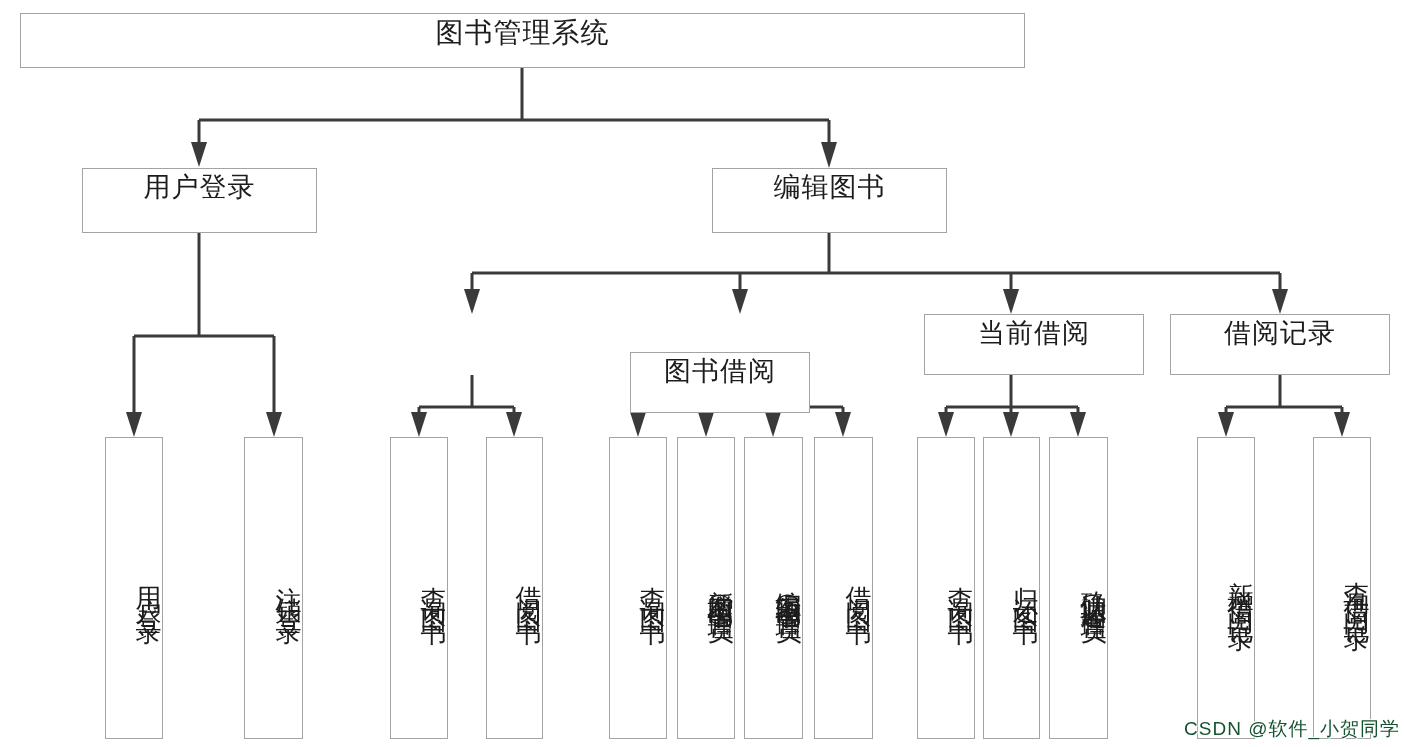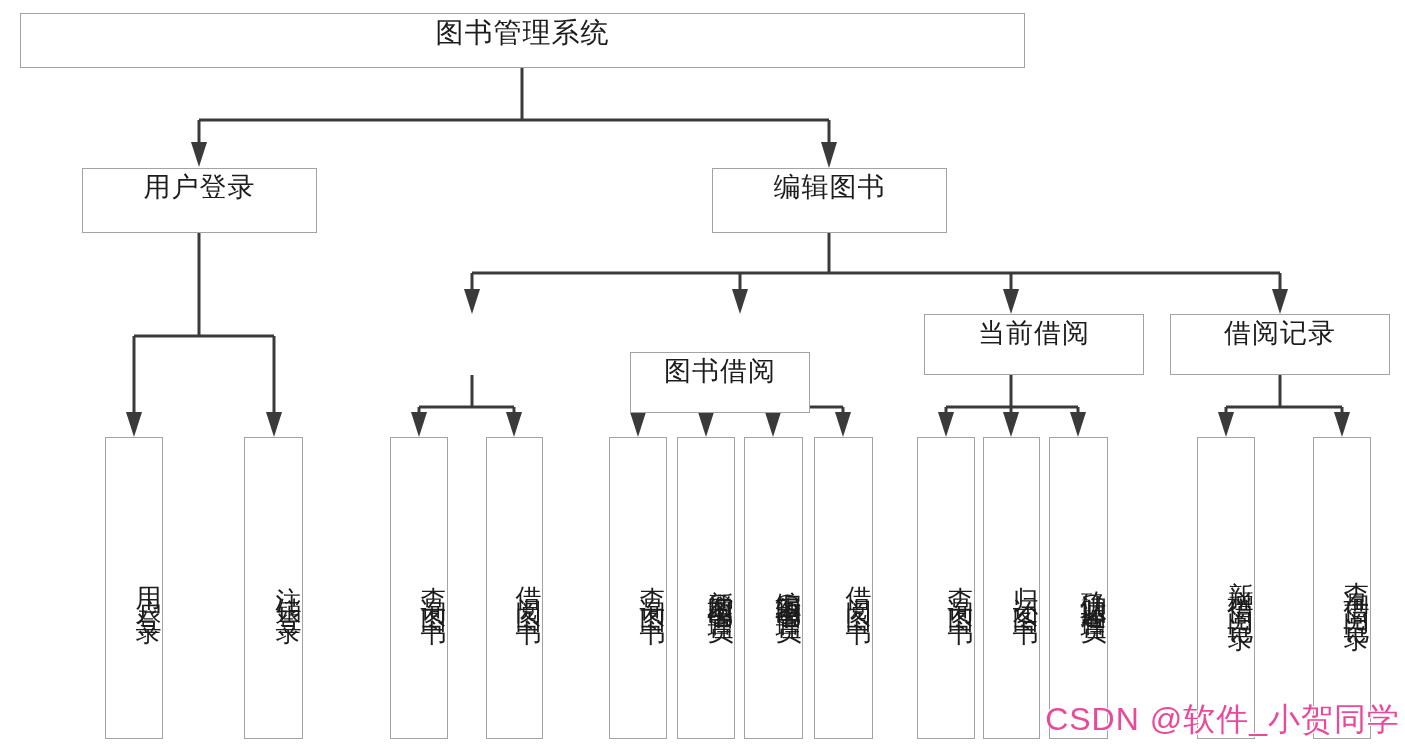--- a/index.html
+++ b/index.html
@@ -42,23 +42,23 @@
     line-height: 1;
     white-space: nowrap;
   }
   .v-short .v-label { letter-spacing: 11px; }
   .v-mid   .v-label { letter-spacing: 9px; }
   .v-long  .v-label { letter-spacing: 4px; }
   .watermark {
     position: absolute;
     right: 5px;
     bottom: 5px;
-    font-size: 32px;
+    font-size: 19px;
     letter-spacing: 1px;
-    color: #ec4899;
+    color: #14532d;
     text-shadow: 0 0 2px #ffffff, 1px 1px 0 #ffffff, -1px -1px 0 #ffffff;
     z-index: 3;
     white-space: nowrap;
   }
   svg line     { stroke: #3a3a3a; stroke-width: 3; }
   svg polygon  { fill: #3a3a3a; }
 </style>
 </head>
 <body>
 

